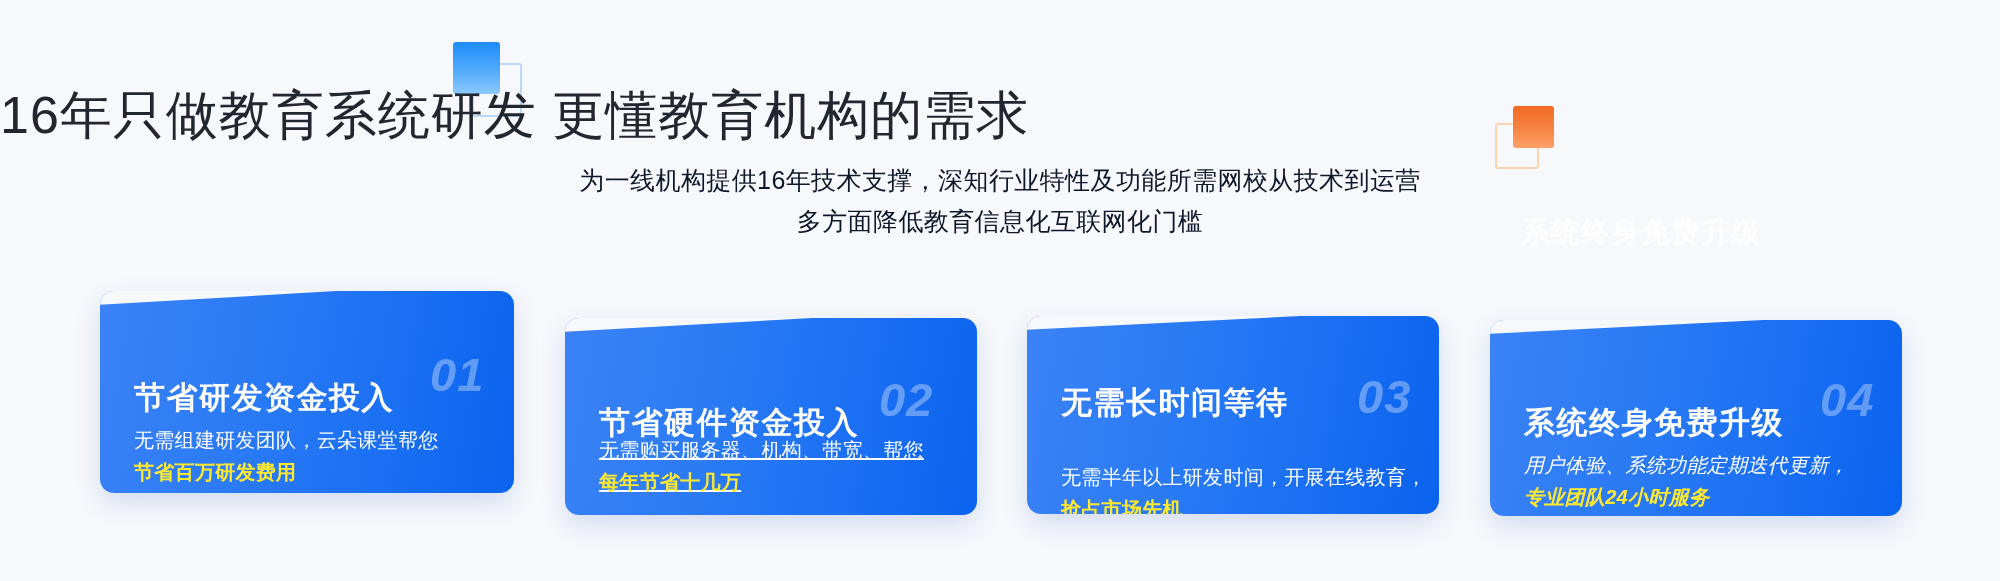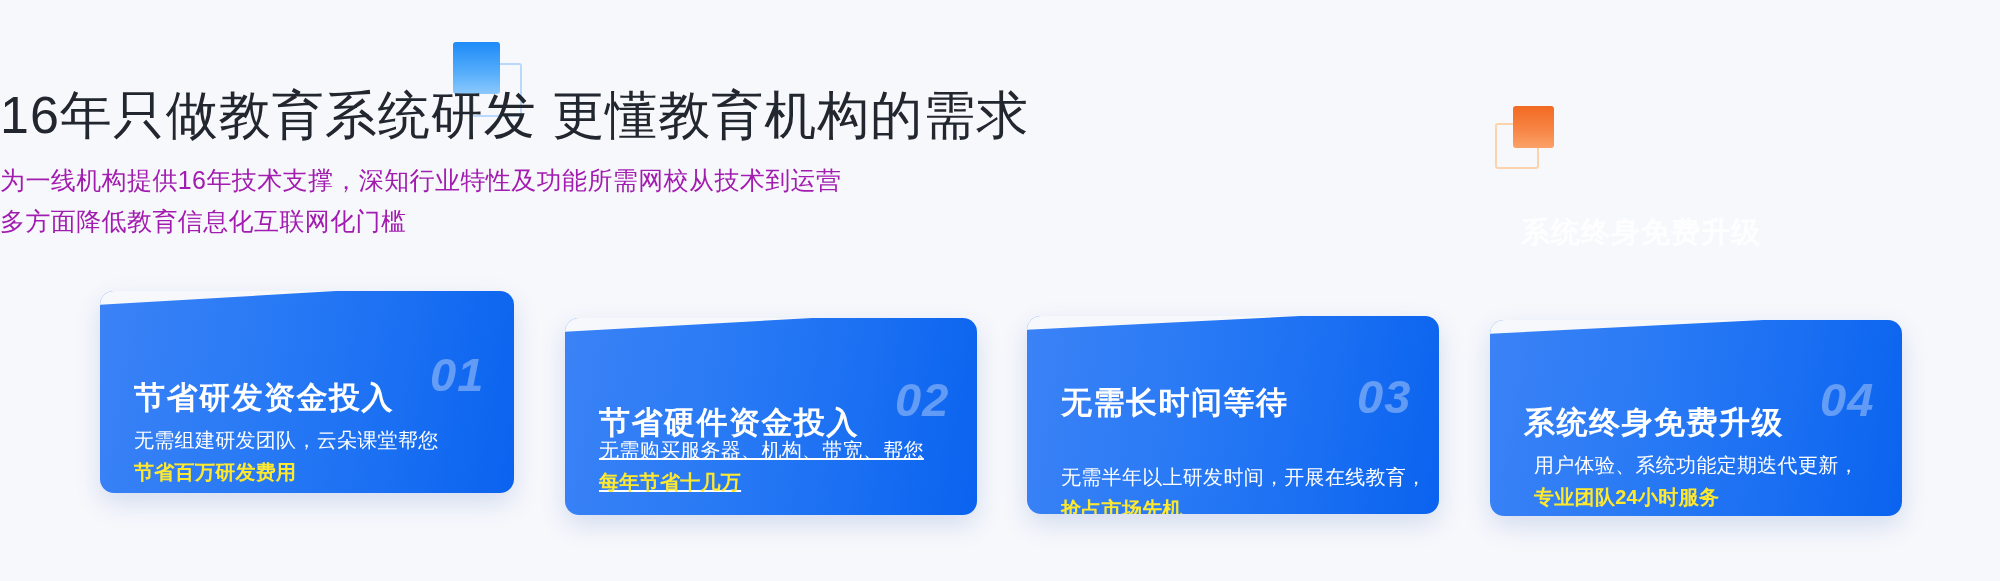--- a/index.html
+++ b/index.html
@@ -79,24 +79,24 @@
     color: #22262e;
     z-index: 4;
     white-space: nowrap;
   }
 
   .subline {
     position: absolute;
     left: 0;
     top: 160px;
     width: 2000px;
-    text-align: left;
+    text-align: center;
     font-size: 25px;
     line-height: 41px;
-    color: #a21caf;
+    color: #0f172a;
     letter-spacing: 0.4px;
     z-index: 4;
   }
 
   
   .ghost-text {
     position: absolute;
     left: 1521px;
     top: 213px;
     font-size: 29px;
@@ -163,34 +163,34 @@
   
   #card-1 { left: 100px;  top: 291px; width: 414px; height: 202px; }
   #card-1 .wedge { height: 34px; transform: rotate(-3.35deg); top: -20px; }
   #card-1 .card-title { left: 34px;  top: 86px; }
   #card-1 .card-num   { left: 330px; top: 56px; }
   #card-1 .card-body  { left: 34px;  top: 133px; }
 
   #card-2 { left: 565px;  top: 318px; width: 412px; height: 197px; }
   #card-2 .wedge { height: 34px; transform: rotate(-3.2deg); top: -20px; }
   #card-2 .card-title { left: 34px;  top: 84px; }
-  #card-2 .card-num   { left: 330px; top: 54px; }
+  #card-2 .card-num   { left: 314px; top: 54px; }
   #card-2 .card-body  { left: 34px;  top: 116px; text-decoration: underline; }
 
   #card-3 { left: 1027px; top: 316px; width: 412px; height: 198px; }
   #card-3 .wedge { height: 34px; transform: rotate(-2.9deg); top: -20px; }
   #card-3 .card-title { left: 34px;  top: 66px; }
   #card-3 .card-num   { left: 330px; top: 53px; }
   #card-3 .card-body  { left: 34px;  top: 130px; margin-top: 15px; }
 
   #card-4 { left: 1490px; top: 320px; width: 412px; height: 196px; }
   #card-4 .wedge { height: 34px; transform: rotate(-2.9deg); top: -20px; }
   #card-4 .card-title { left: 34px;  top: 82px; }
   #card-4 .card-num   { left: 330px; top: 52px; }
-  #card-4 .card-body  { left: 44px;  top: 129px; }
+  #card-4 .card-body  { left: 34px;  top: 129px; font-style: italic; }
 </style>
 </head>
 <body>
 
 <div class="stage">
 
   <div class="deco-sq-outline-blue"></div>
   <div class="deco-sq-filled-blue"></div>
   <div class="deco-sq-outline-orange"></div>
   <div class="deco-sq-filled-orange"></div>

